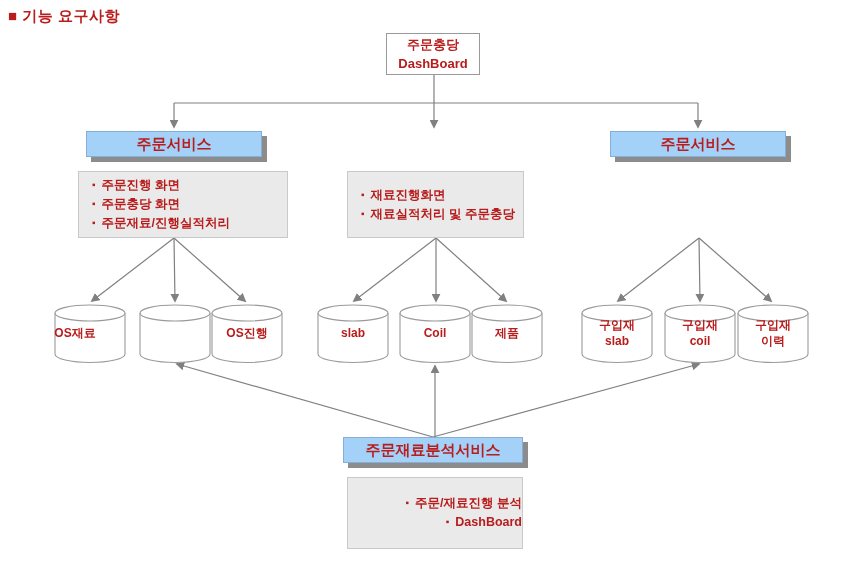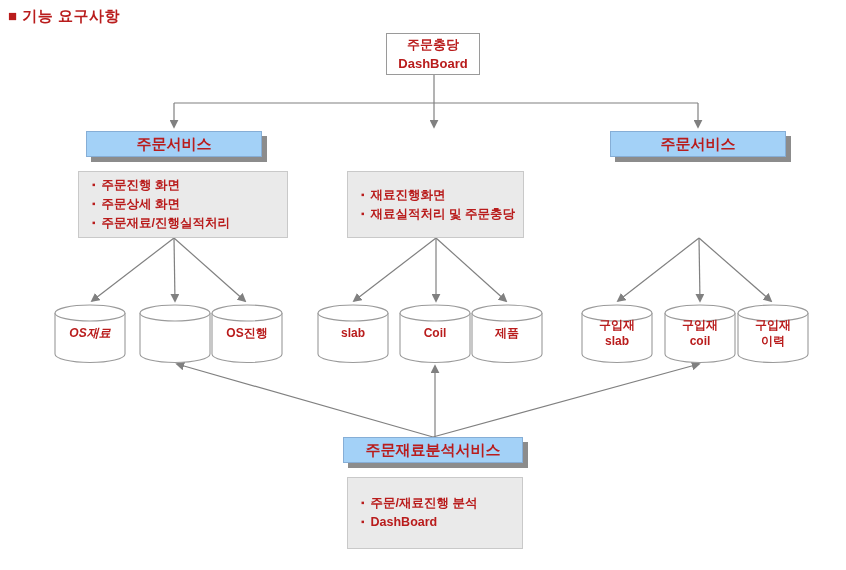--- a/index.html
+++ b/index.html
@@ -120,42 +120,42 @@
   <div class="abs page-title" style="left:8px;top:7px;">■ 기능 요구사항</div>
 
   <div class="abs root-box" style="left:386px;top:33px;width:94px;height:42px;">
     <div>주문충당</div>
     <div>DashBoard</div>
   </div>
 
   <div class="abs svc-hdr" style="left:86px;top:131px;width:176px;height:26px;text-align:center;">주문서비스</div>
   <div class="abs panel" style="left:78px;top:171px;width:210px;height:67px;">
     <div class="feat">주문진행 화면</div>
-    <div class="feat">주문상세 화면</div>
+    <div class="feat">주문충당 화면</div>
     <div class="feat">주문재료/진행실적처리</div>
   </div>
 
   <div class="abs panel" style="left:347px;top:171px;width:177px;height:67px;">
     <div class="feat">재료진행화면</div>
     <div class="feat">재료실적처리 및 주문충당</div>
   </div>
 
   <div class="abs svc-hdr" style="left:610px;top:131px;width:176px;height:26px;">주문서비스</div>
 
-  <div class="abs db-label" style="left:55px;top:312px;width:70px;height:42px;font-style:italic;">OS재료</div>
+  <div class="abs db-label" style="left:40px;top:312px;width:70px;height:42px;">OS재료</div>
   <div class="abs db-label" style="left:212px;top:312px;width:70px;height:42px;">OS진행</div>
   <div class="abs db-label" style="left:318px;top:312px;width:70px;height:42px;">slab</div>
   <div class="abs db-label" style="left:400px;top:312px;width:70px;height:42px;">Coil</div>
   <div class="abs db-label" style="left:472px;top:312px;width:70px;height:42px;">제품</div>
   <div class="abs db-label" style="left:582px;top:310px;width:70px;height:46px;">구입재
 slab</div>
   <div class="abs db-label" style="left:665px;top:310px;width:70px;height:46px;">구입재
 coil</div>
   <div class="abs db-label" style="left:738px;top:310px;width:70px;height:46px;">구입재
 이력</div>
 
   <div class="abs svc-hdr" style="left:343px;top:437px;width:180px;height:26px;">주문재료분석서비스</div>
-  <div class="abs panel" style="left:347px;top:477px;width:176px;height:72px;">
+  <div class="abs panel" style="left:347px;top:477px;width:176px;height:72px;text-align:right;">
     <div class="feat">주문/재료진행 분석</div>
     <div class="feat">DashBoard</div>
   </div>
 
 </div>
 
 </body></html>

